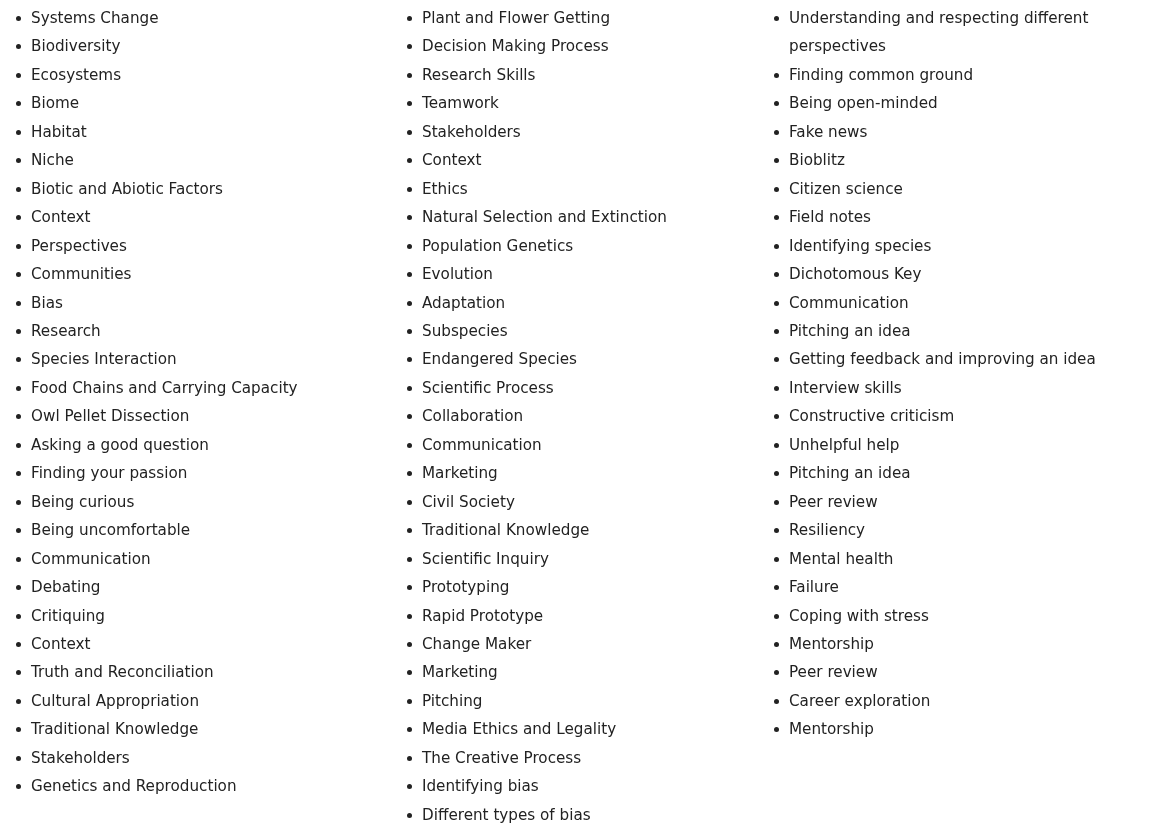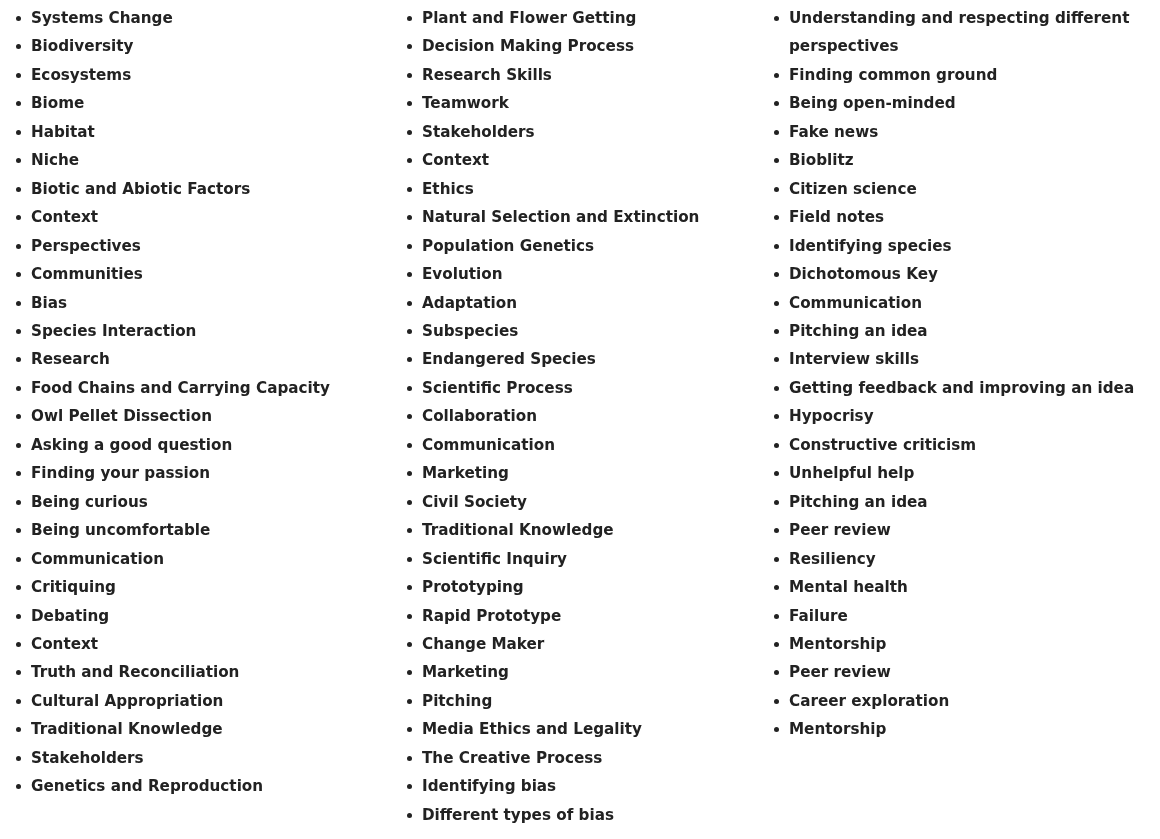--- a/index.html
+++ b/index.html
@@ -15,21 +15,20 @@
     font-family: "DejaVu Sans", sans-serif;
     font-size: 15.2px;
     color: #222222;
   }
   .col {
     position: absolute;
     top: 4px;
     margin: 0;
     padding: 0;
     list-style: none;
-    font-weight: bold;
   }
   .col-1 { left: 14px; width: 376px; }
   .col-2 { left: 405px; width: 376px; }
   .col-3 { left: 772px; width: 364px; }
   .item {
     position: relative;
     padding-left: 17px;
     line-height: 28.45px;
     white-space: normal;
   }
@@ -51,31 +50,31 @@
     <li class="item"><span class="bullet"></span><span>Biodiversity</span></li>
     <li class="item"><span class="bullet"></span><span>Ecosystems</span></li>
     <li class="item"><span class="bullet"></span><span>Biome</span></li>
     <li class="item"><span class="bullet"></span><span>Habitat</span></li>
     <li class="item"><span class="bullet"></span><span>Niche</span></li>
     <li class="item"><span class="bullet"></span><span>Biotic and Abiotic Factors</span></li>
     <li class="item"><span class="bullet"></span><span>Context</span></li>
     <li class="item"><span class="bullet"></span><span>Perspectives</span></li>
     <li class="item"><span class="bullet"></span><span>Communities</span></li>
     <li class="item"><span class="bullet"></span><span>Bias</span></li>
+    <li class="item"><span class="bullet"></span><span>Research</span></li>
     <li class="item"><span class="bullet"></span><span>Species Interaction</span></li>
-    <li class="item"><span class="bullet"></span><span>Research</span></li>
     <li class="item"><span class="bullet"></span><span>Food Chains and Carrying Capacity</span></li>
     <li class="item"><span class="bullet"></span><span>Owl Pellet Dissection</span></li>
     <li class="item"><span class="bullet"></span><span>Asking a good question</span></li>
     <li class="item"><span class="bullet"></span><span>Finding your passion</span></li>
     <li class="item"><span class="bullet"></span><span>Being curious</span></li>
     <li class="item"><span class="bullet"></span><span>Being uncomfortable</span></li>
     <li class="item"><span class="bullet"></span><span>Communication</span></li>
+    <li class="item"><span class="bullet"></span><span>Debating</span></li>
     <li class="item"><span class="bullet"></span><span>Critiquing</span></li>
-    <li class="item"><span class="bullet"></span><span>Debating</span></li>
     <li class="item"><span class="bullet"></span><span>Context</span></li>
     <li class="item"><span class="bullet"></span><span>Truth and Reconciliation</span></li>
     <li class="item"><span class="bullet"></span><span>Cultural Appropriation</span></li>
     <li class="item"><span class="bullet"></span><span>Traditional Knowledge</span></li>
     <li class="item"><span class="bullet"></span><span>Stakeholders</span></li>
     <li class="item"><span class="bullet"></span><span>Genetics and Reproduction</span></li>
   </ul>
 <ul class="col col-2">
     <li class="item"><span class="bullet"></span><span>Plant and Flower Getting</span></li>
     <li class="item"><span class="bullet"></span><span>Decision Making Process</span></li>
@@ -112,27 +111,27 @@
     <li class="item"><span class="bullet"></span><span>Finding common ground</span></li>
     <li class="item"><span class="bullet"></span><span>Being open-minded</span></li>
     <li class="item"><span class="bullet"></span><span>Fake news</span></li>
     <li class="item"><span class="bullet"></span><span>Bioblitz</span></li>
     <li class="item"><span class="bullet"></span><span>Citizen science</span></li>
     <li class="item"><span class="bullet"></span><span>Field notes</span></li>
     <li class="item"><span class="bullet"></span><span>Identifying species</span></li>
     <li class="item"><span class="bullet"></span><span>Dichotomous Key</span></li>
     <li class="item"><span class="bullet"></span><span>Communication</span></li>
     <li class="item"><span class="bullet"></span><span>Pitching an idea</span></li>
+    <li class="item"><span class="bullet"></span><span>Getting feedback and improving an idea</span></li>
     <li class="item"><span class="bullet"></span><span>Interview skills</span></li>
-    <li class="item"><span class="bullet"></span><span>Getting feedback and improving an idea</span></li>
-    <li class="item"><span class="bullet"></span><span>Hypocrisy</span></li>
     <li class="item"><span class="bullet"></span><span>Constructive criticism</span></li>
     <li class="item"><span class="bullet"></span><span>Unhelpful help</span></li>
     <li class="item"><span class="bullet"></span><span>Pitching an idea</span></li>
     <li class="item"><span class="bullet"></span><span>Peer review</span></li>
     <li class="item"><span class="bullet"></span><span>Resiliency</span></li>
     <li class="item"><span class="bullet"></span><span>Mental health</span></li>
     <li class="item"><span class="bullet"></span><span>Failure</span></li>
+    <li class="item"><span class="bullet"></span><span>Coping with stress</span></li>
     <li class="item"><span class="bullet"></span><span>Mentorship</span></li>
     <li class="item"><span class="bullet"></span><span>Peer review</span></li>
     <li class="item"><span class="bullet"></span><span>Career exploration</span></li>
     <li class="item"><span class="bullet"></span><span>Mentorship</span></li>
   </ul>
 
 </body></html>

